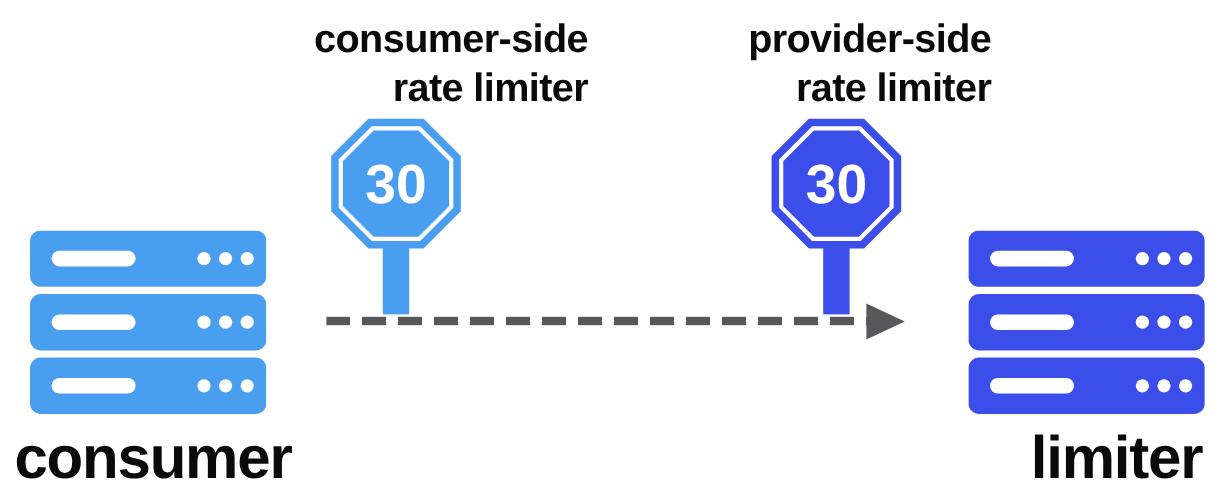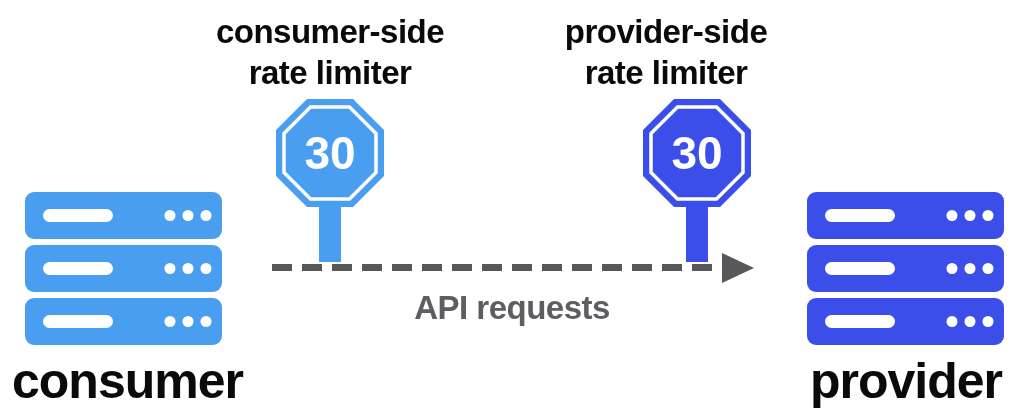--- a/index.html
+++ b/index.html
@@ -9,21 +9,21 @@
     width: 1024px;
     height: 419px;
     background: #ffffff;
     overflow: hidden;
     font-family: "Liberation Sans", sans-serif;
   }
   .limiter-title {
     position: absolute;
     top: 11px;
     width: 320px;
-    text-align: center;
+    text-align: right;
     font-size: 33px;
     font-weight: bold;
     line-height: 41px;
     letter-spacing: -0.5px;
     color: var(--title-black, #0a0a0a);
   }
   .limiter-title.consumer { left: 170px; }
   .limiter-title.provider { left: 506px; }
   .sign { position: absolute; top: 98px; }
   .sign.consumer { left: 275px; }
@@ -105,21 +105,20 @@
 
   <svg class="sign provider" width="110" height="170" viewBox="0 0 110 170">
     <rect x="44" y="100" width="22" height="64" style="fill:var(--provider-blue)"></rect>
     <polygon points="32,1 78,1 109,32 109,78 78,109 32,109 1,78 1,32" style="fill:var(--provider-blue)"></polygon>
     <polygon points="35.5,9 74.5,9 101,35.5 101,74.5 74.5,101 35.5,101 9,74.5 9,35.5" style="fill:none;stroke:#ffffff;stroke-width:3.5"></polygon>
     <text x="55" y="71">30</text>
   </svg>
 
   <div class="dash-line"></div>
   <div class="arrow-head"></div>
-  <div class="api-label">API requests</div>
 
   <svg class="servers consumer" width="197" height="154" viewBox="0 0 197 154">
     <g>
       <rect x="0" y="0" width="197" height="47" rx="9" style="fill:var(--consumer-blue)"></rect>
       <rect x="18" y="17" width="70" height="13" rx="6.5" fill="#ffffff"></rect>
       <circle cx="145" cy="23.5" r="5.5" fill="#ffffff"></circle>
       <circle cx="163" cy="23.5" r="5.5" fill="#ffffff"></circle>
       <circle cx="181" cy="23.5" r="5.5" fill="#ffffff"></circle>
     </g>
     <g>
@@ -156,15 +155,15 @@
     <g>
       <rect x="0" y="106" width="197" height="47" rx="9" style="fill:var(--provider-blue)"></rect>
       <rect x="18" y="123" width="70" height="13" rx="6.5" fill="#ffffff"></rect>
       <circle cx="145" cy="129.5" r="5.5" fill="#ffffff"></circle>
       <circle cx="163" cy="129.5" r="5.5" fill="#ffffff"></circle>
       <circle cx="181" cy="129.5" r="5.5" fill="#ffffff"></circle>
     </g>
   </svg>
 
   <div class="node-label consumer">consumer</div>
-  <div class="node-label provider">provider</div>
+  <div class="node-label provider">limiter</div>
 
 </div>
 
 </body></html>

